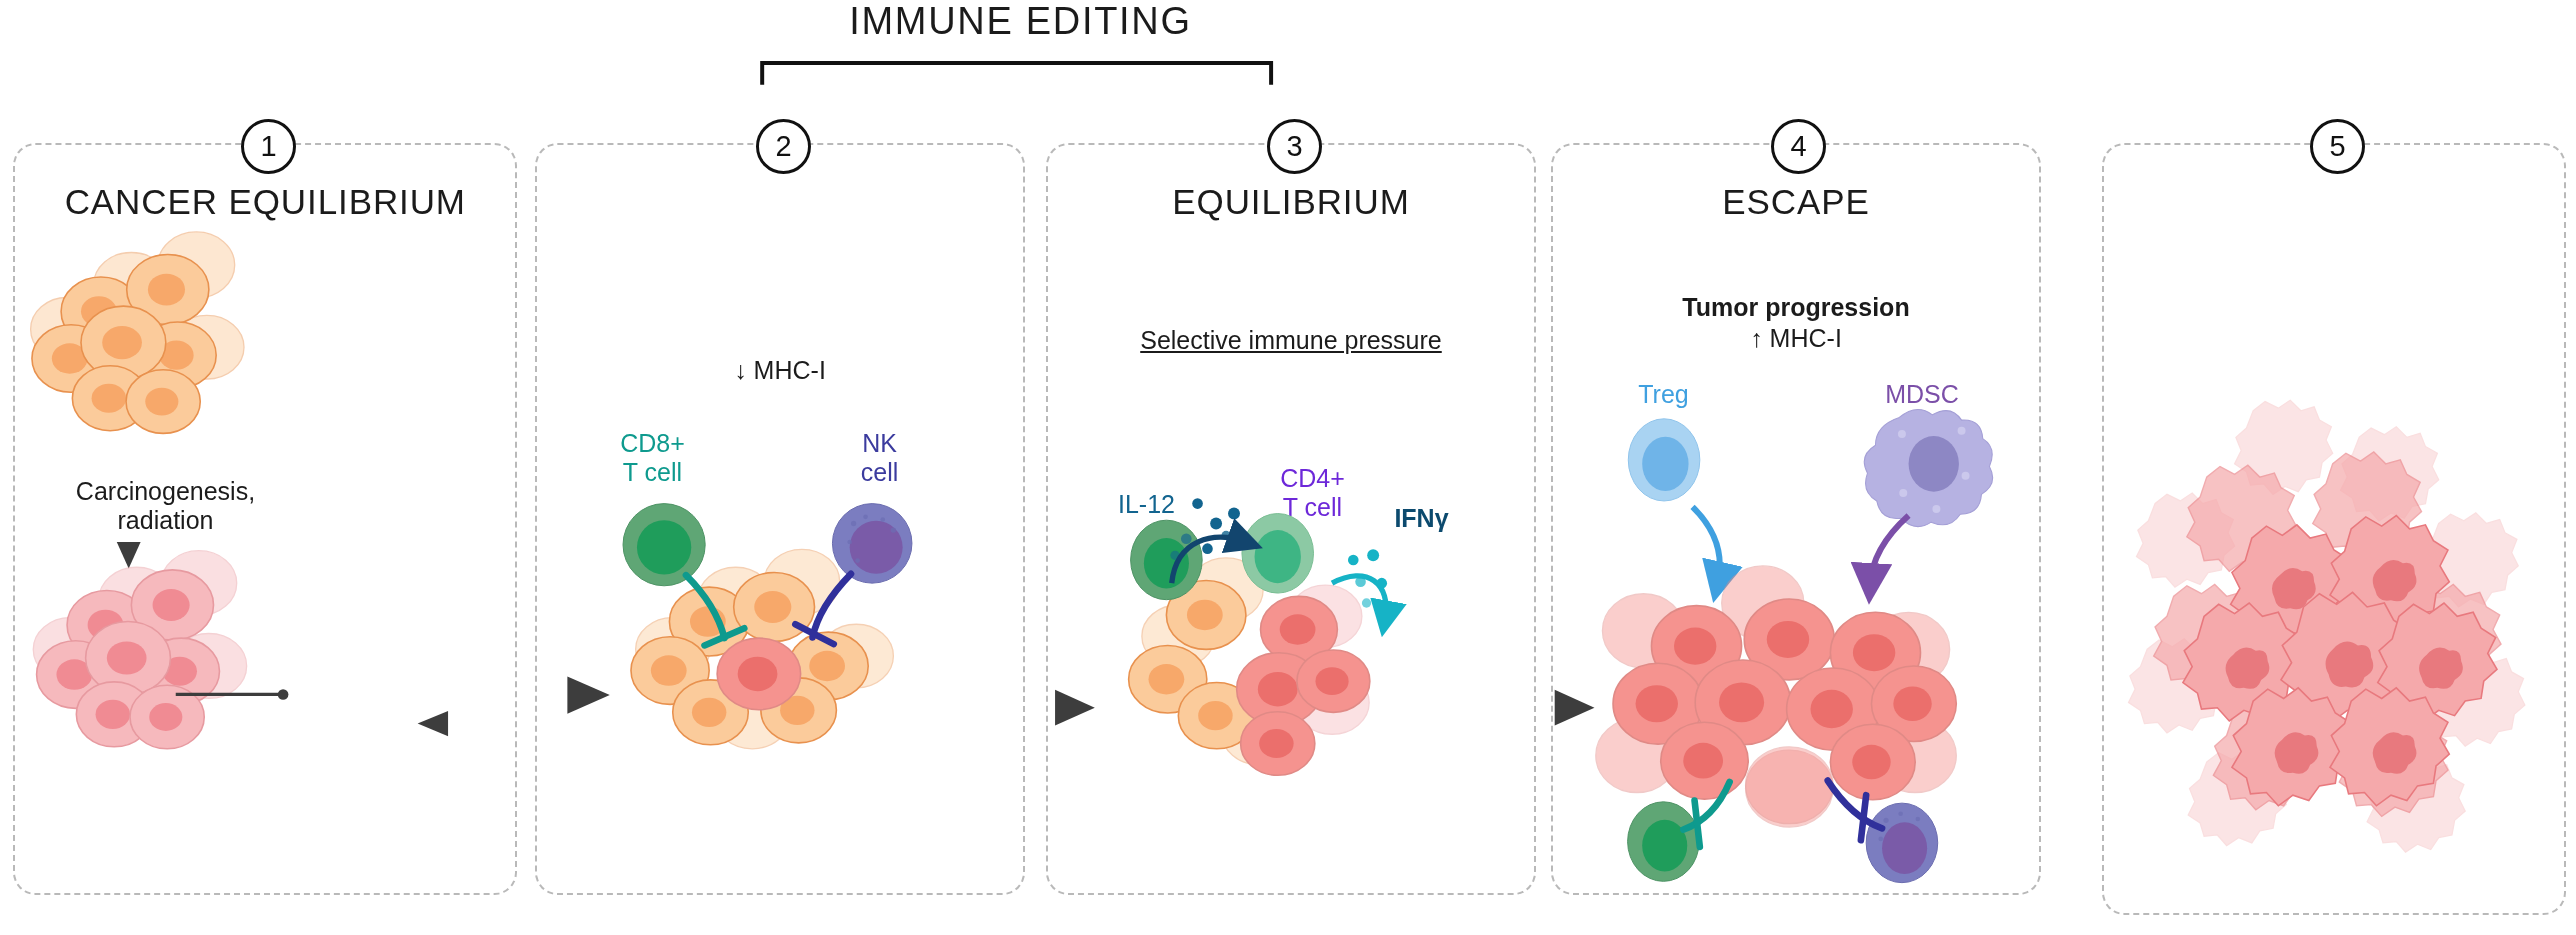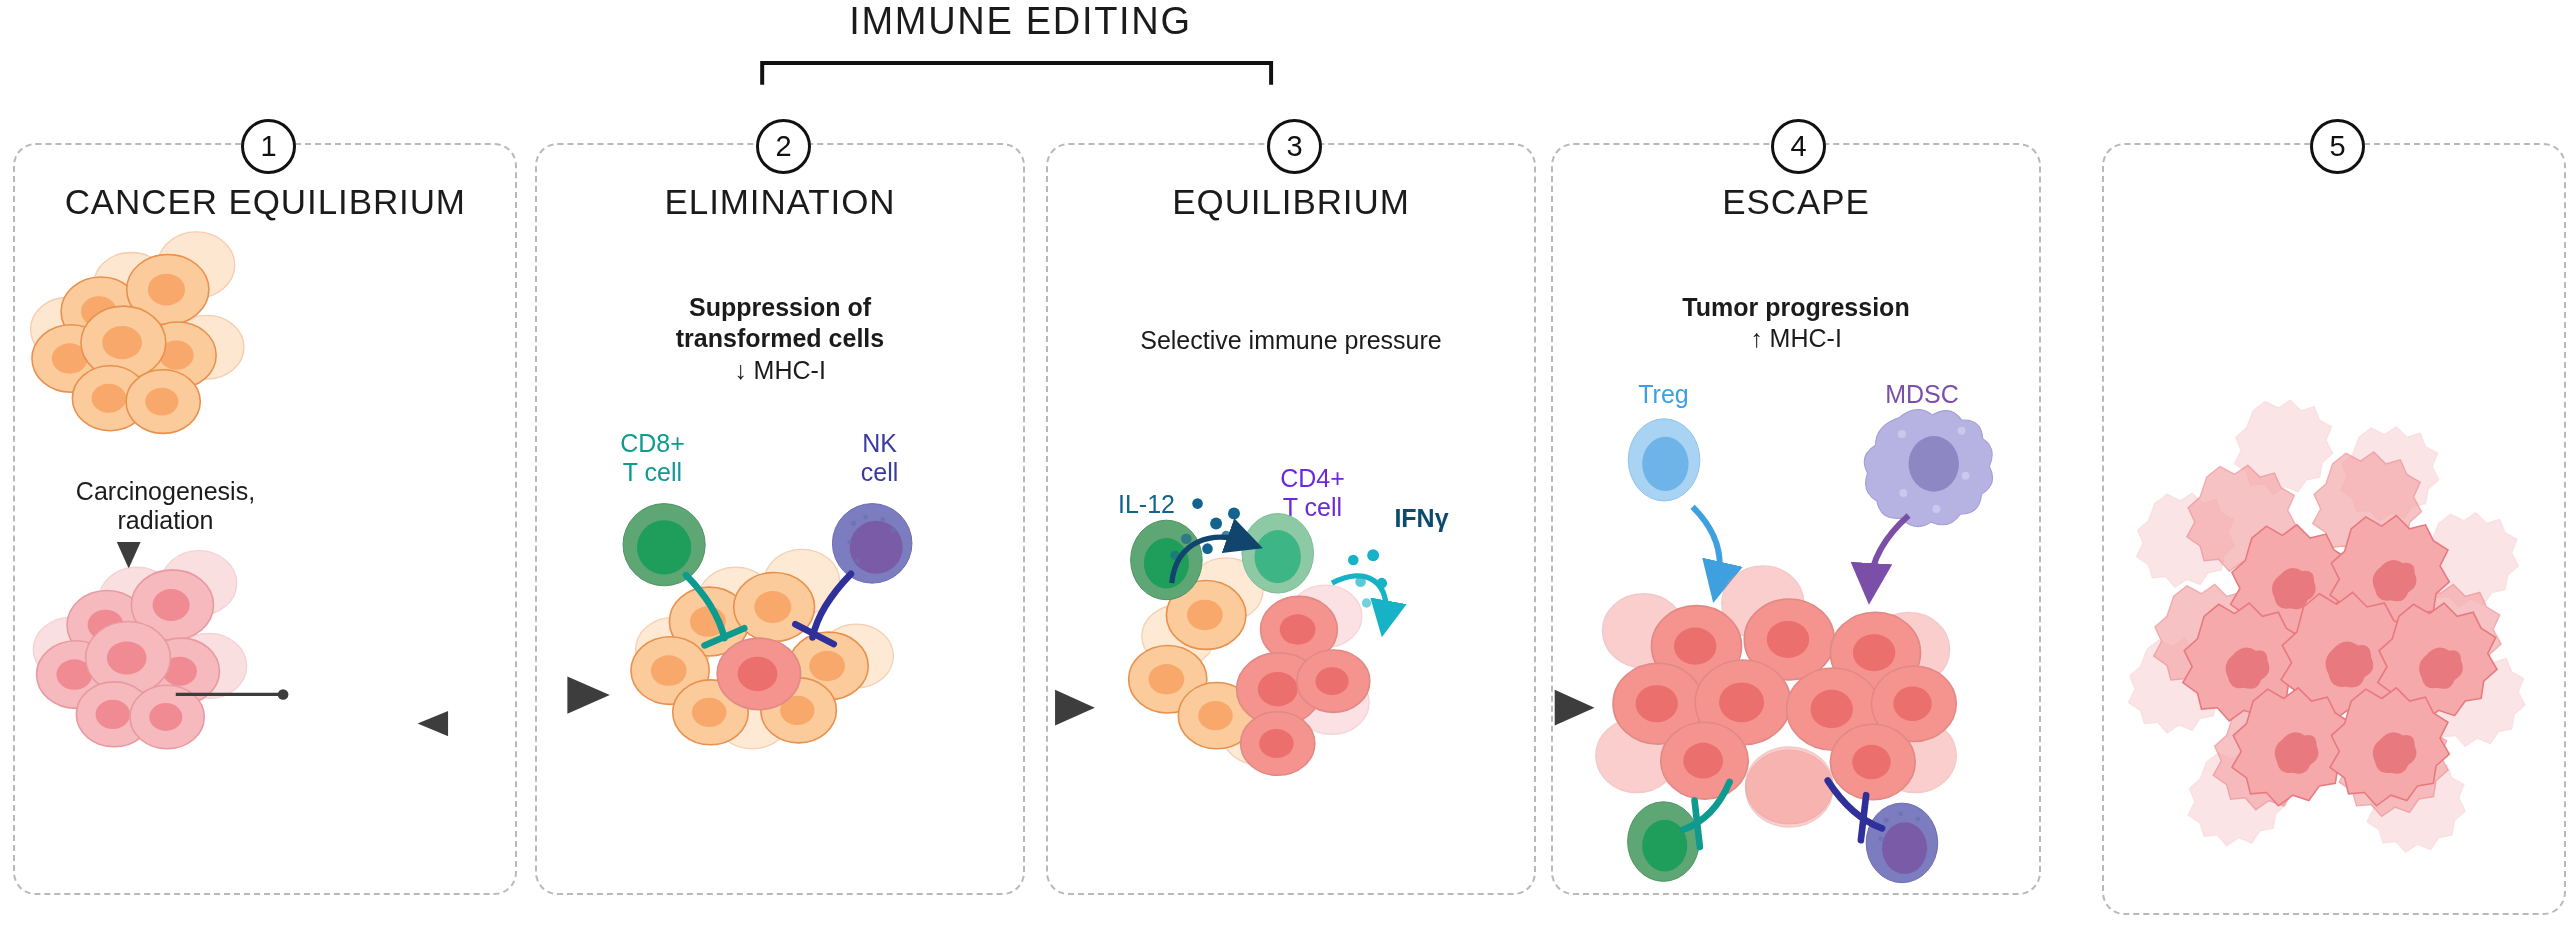--- a/index.html
+++ b/index.html
@@ -47,29 +47,26 @@
     <span>3</span>
     </div>
   <div class="badge" style="left:1771px;top:119px;">
     <span>4</span>
     </div>
   <div class="badge" style="left:2310px;top:119px;">
     <span>5</span>
     </div>
 
   <div class="ptitle" style="left:13.3px;top:182px;width:504px;">CANCER EQUILIBRIUM</div>
-  <div class="ptitle" style="left:535px;top:182px;width:490px;">ELIMINATION</div>
   <div class="ptitle" style="left:1046px;top:182px;width:490px;">EQUILIBRIUM</div>
   <div class="ptitle" style="left:1551px;top:182px;width:490px;">ESCAPE</div>
 
-  <div class="subtitle bold" style="left:535px;top:292px;width:490px;">Suppression of
-transformed cells</div>
   <div class="subtitle" style="left:535px;top:355px;width:490px;">↓  MHC-I</div>
 
-  <div class="subtitle" style="left:1046px;top:325px;width:490px;">Selective immune pressure</div>
+  <div class="subtitle" style="left:1046px;top:325px;width:490px;text-decoration:underline;">Selective immune pressure</div>
 
   <div class="subtitle bold" style="left:1551px;top:292px;width:490px;">Tumor progression</div>
   <div class="subtitle" style="left:1551px;top:323px;width:490px;">↑  MHC-I</div>
 
   <div class="clabel" style="left:23px;top:330px;width:166px;color:#D4862E;">Non-
 malignant
 cells</div>
   <div class="clabel" style="left:46px;top:477px;width:239px;color:#1b1b1b;">Carcinogenesis,
 radiation</div>
   <div class="clabel" style="left:36px;top:676px;width:133px;color:#F4676B;">Cancer

